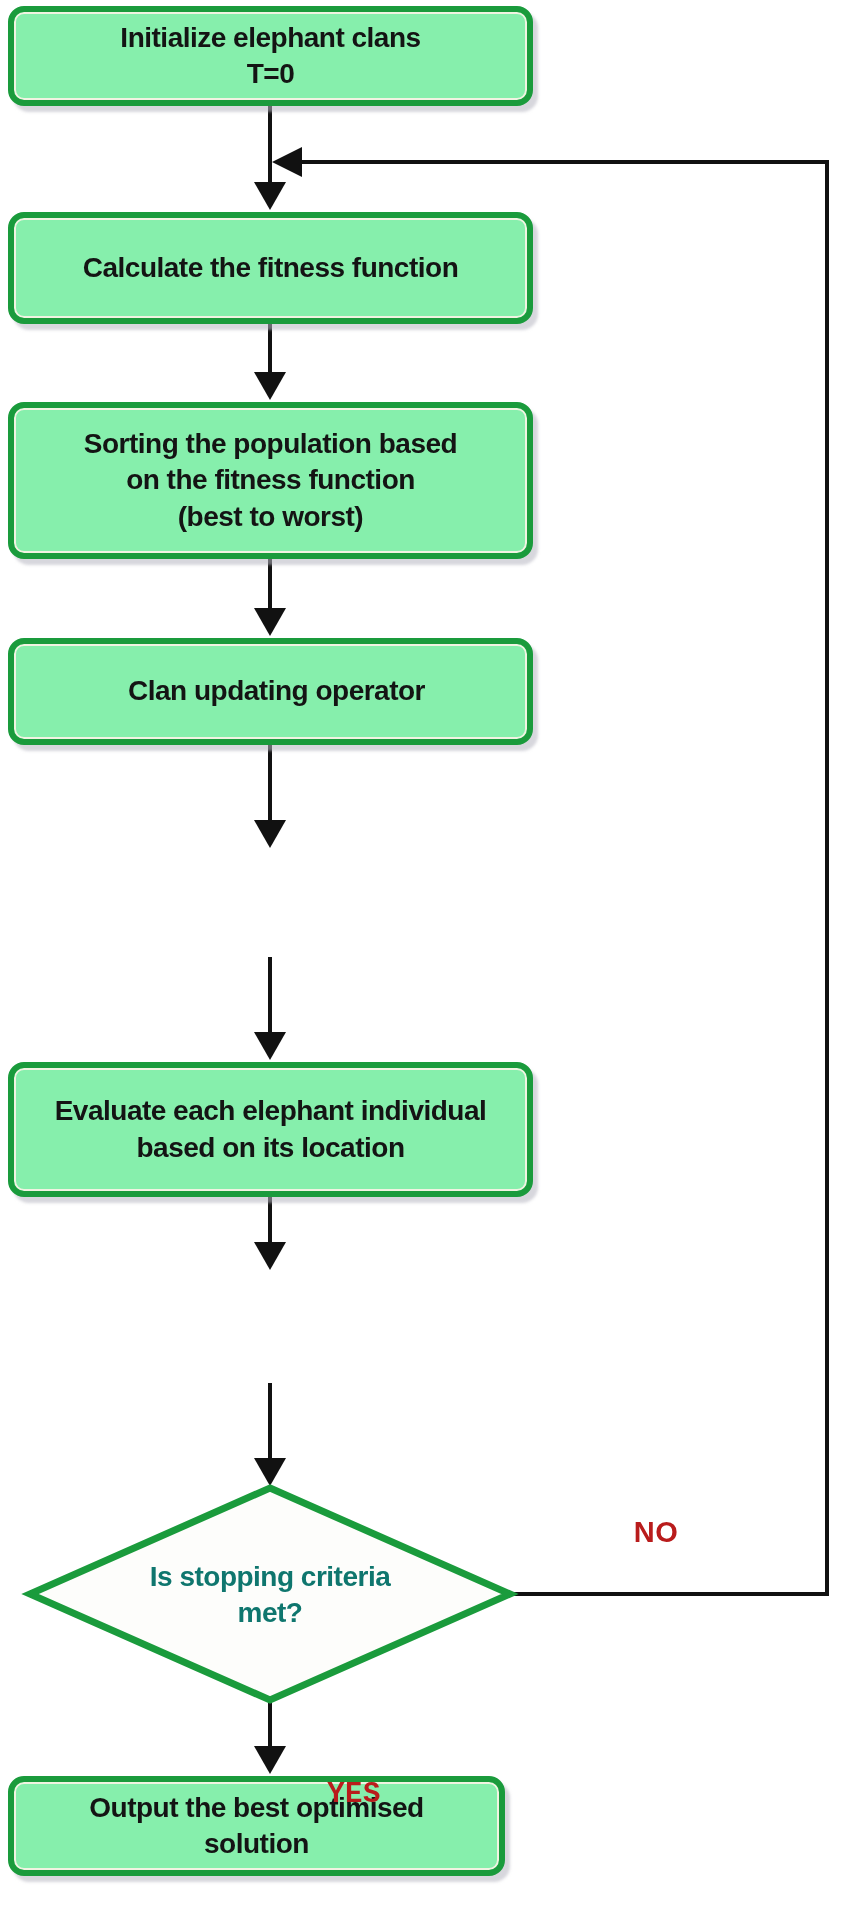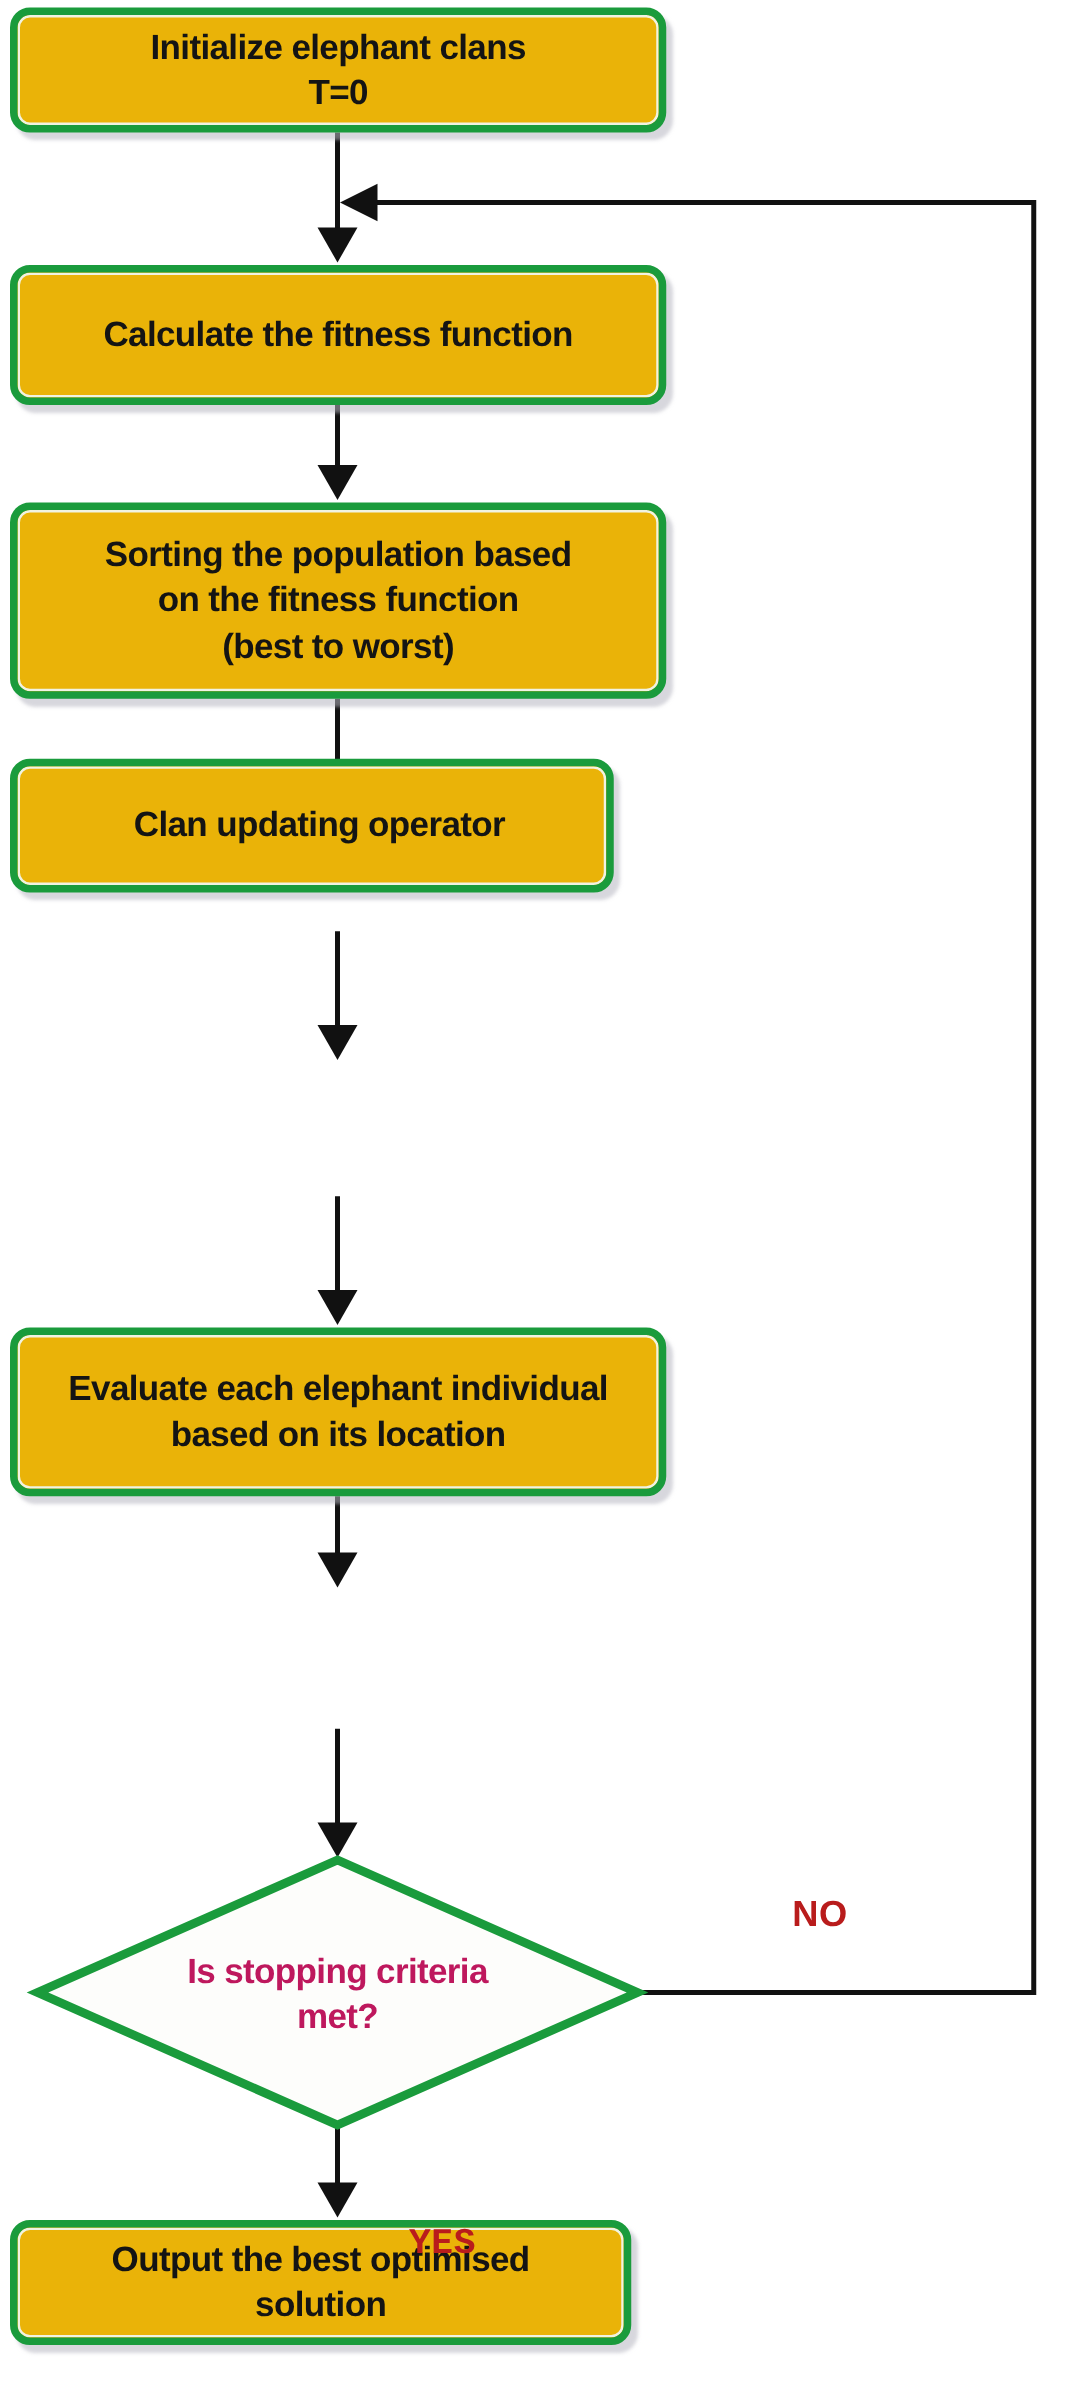--- a/index.html
+++ b/index.html
@@ -4,43 +4,43 @@
 <style>
   html, body { margin: 0; padding: 0; background: #ffffff; }
   body { width: 855px; height: 1920px; overflow: hidden;
          font-family: "Liberation Sans", sans-serif; }
   .canvas { position: relative; width: 855px; height: 1920px; background: #ffffff; }
   .connectors { position: absolute; left: 0; top: 0; width: 855px; height: 1920px; }
 
   .node {
     position: absolute; box-sizing: border-box;
     border: 6px solid #1a9b3c; border-radius: 16px;
-    background: #eab308;
+    background: #86efac;
     display: flex; align-items: center; justify-content: center;
     text-align: center; white-space: pre-line;
     font-weight: bold; font-size: 28px; line-height: 1.3;
     letter-spacing: -0.5px; color: #141414;
     box-shadow: inset 0 0 0 2px #f1f3e2, 5px 6px 3px rgba(183,183,193,0.55);
     padding: 2px 4px;
   }
   .node-init   { left: 8px;  top: 6px;    width: 525px; height: 100px; }
   .node-calc   { left: 8px;  top: 212px;  width: 525px; height: 112px; }
   .node-sort   { left: 8px;  top: 402px;  width: 525px; height: 157px; }
-  .node-clan   { left: 8px;  top: 607px;  width: 483px; height: 107px; padding-left: 16px; }
+  .node-clan   { left: 8px;  top: 638px;  width: 525px; height: 107px; padding-left: 16px; }
   .node-sep    { left: 8px;  top: 850px;  width: 525px; height: 107px; }
   .node-eval   { left: 8px;  top: 1062px; width: 525px; height: 135px; }
   .node-inc    { left: 8px;  top: 1272px; width: 525px; height: 111px; }
   .node-output { left: 8px;  top: 1776px; width: 497px; height: 100px; }
 
   .diamond-label {
     position: absolute; left: 60px; top: 1540px; width: 420px; height: 110px;
     display: flex; align-items: center; justify-content: center;
     text-align: center; white-space: pre-line;
     font-weight: bold; font-size: 28px; line-height: 1.3;
-    letter-spacing: -0.5px; color: #be185d;
+    letter-spacing: -0.5px; color: #0f766e;
   }
   .edge-label {
     position: absolute; font-weight: bold; font-size: 29px; color: #b91c1c;
     letter-spacing: 0.5px; text-align: center; width: 120px;
   }
   .edge-label-no  { left: 596px; top: 1516px; }
   .edge-label-yes { left: 294px; top: 1778px; font-family: Liberation Mono, monospace; }
 </style>
 </head>
 <body>

